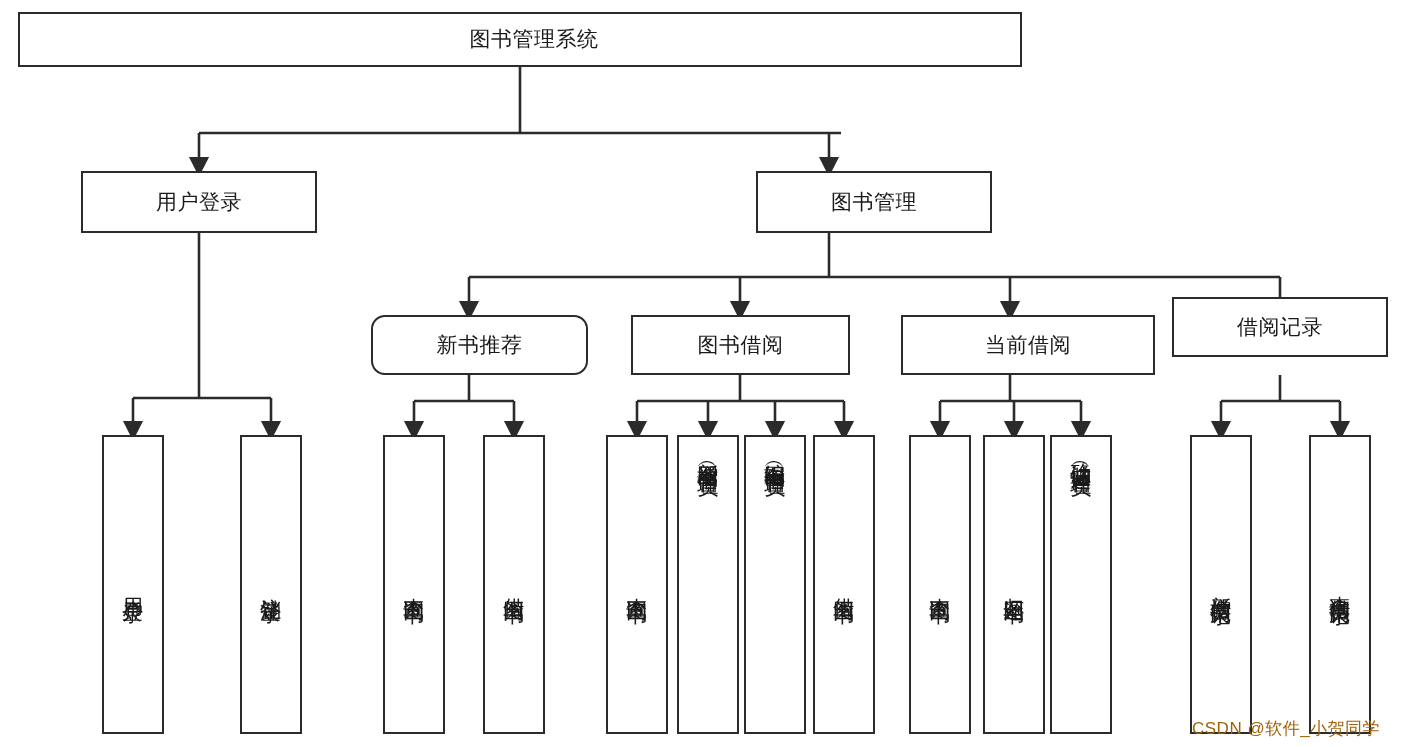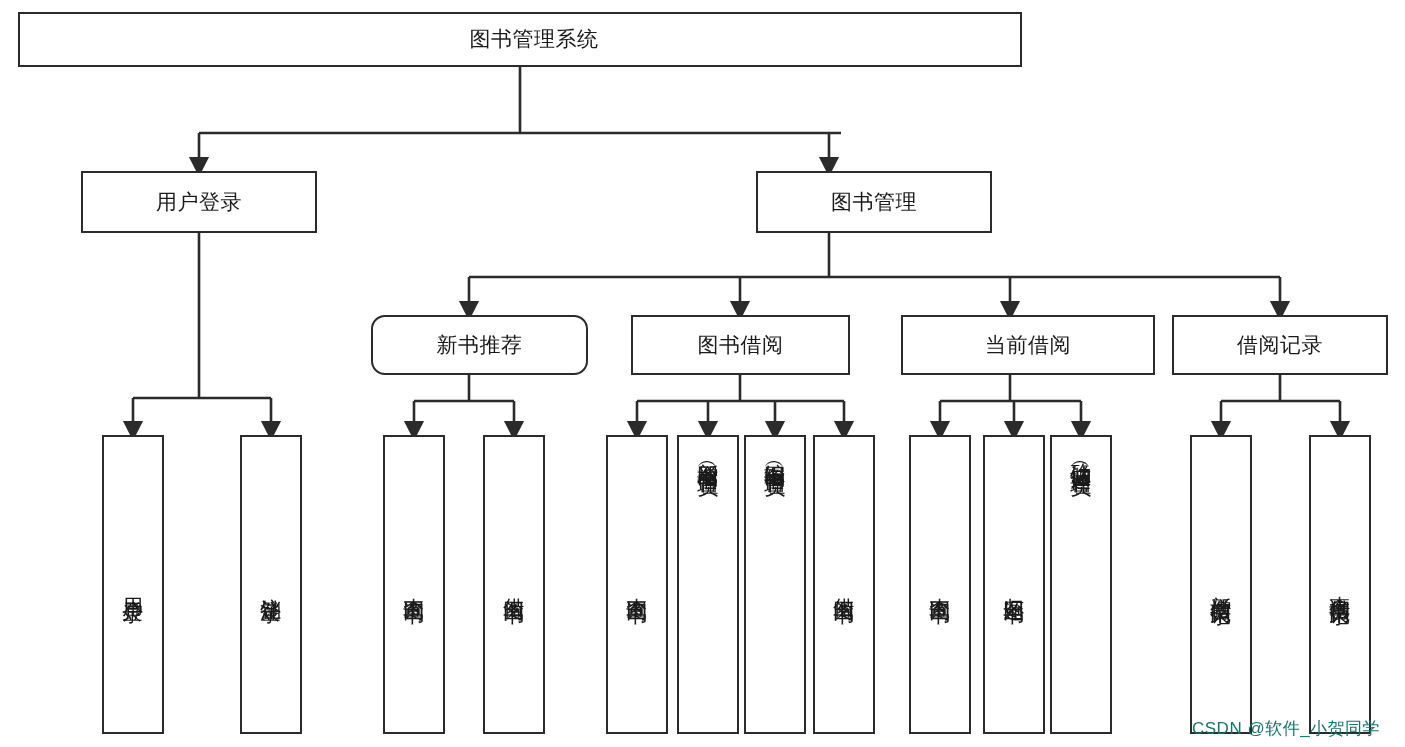--- a/index.html
+++ b/index.html
@@ -55,21 +55,21 @@
     letter-spacing: 2px;
     white-space: normal;
   }
   .node-box.vertical.centered {
     align-items: center;
     padding-top: 0;
   }
   .watermark {
     position: absolute;
     font-size: 17px;
-    color: #0f766e;
+    color: #a16207;
     white-space: nowrap;
     letter-spacing: 0.5px;
   }
 </style>
 </head>
 <body>
 
 <div id="diagram-root">
 
   <svg class="diagram-canvas" viewBox="0 0 1405 747">
@@ -147,21 +147,21 @@
 
   <div class="node-box" id="node-l3-0" style="left: 371px; top: 315px; width: 217px; height: 60px; border-radius: 14px;">
     <span class="node-label">新书推荐</span>
   </div>
   <div class="node-box" id="node-l3-1" style="left: 631px; top: 315px; width: 219px; height: 60px;">
     <span class="node-label">图书借阅</span>
   </div>
   <div class="node-box" id="node-l3-2" style="left: 901px; top: 315px; width: 254px; height: 60px;">
     <span class="node-label">当前借阅</span>
   </div>
-  <div class="node-box" id="node-l3-3" style="left: 1172px; top: 315px; width: 216px; height: 60px;">
+  <div class="node-box" id="node-l3-3" style="left: 1172px; top: 297px; width: 216px; height: 60px;">
     <span class="node-label">借阅记录</span>
   </div>
 
   <div class="node-box vertical centered" id="node-leaf-0" style="left: 102px; top: 435px; width: 62px; height: 299px;">
     <span class="node-label">用户登录</span>
   </div>
   <div class="node-box vertical centered" id="node-leaf-1" style="left: 240px; top: 435px; width: 62px; height: 299px;">
     <span class="node-label">注销登录</span>
   </div>
   <div class="node-box vertical centered" id="node-leaf-2" style="left: 383px; top: 435px; width: 62px; height: 299px;">

